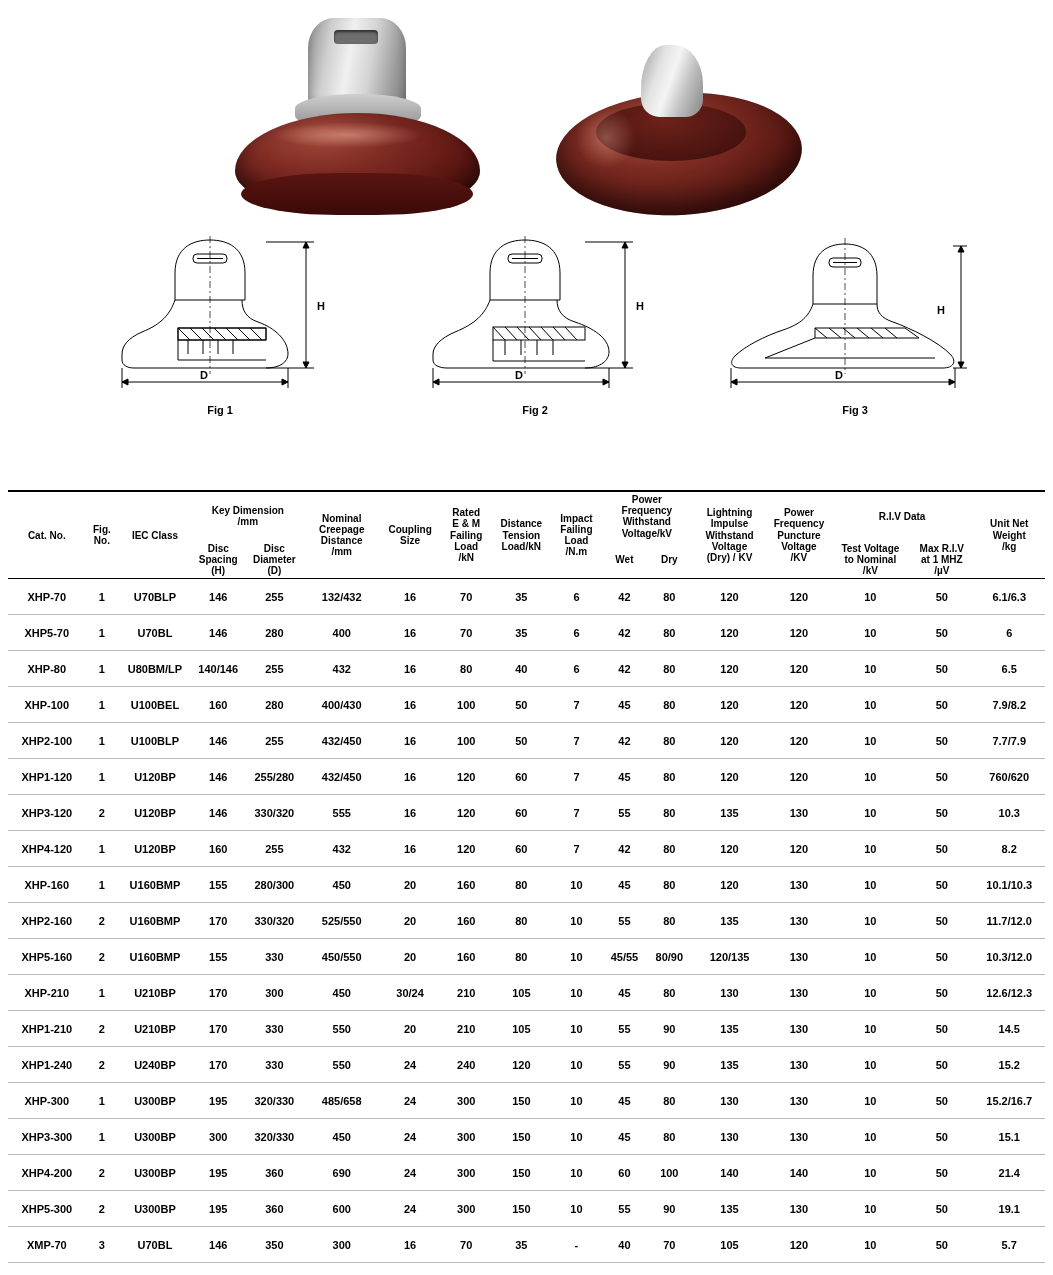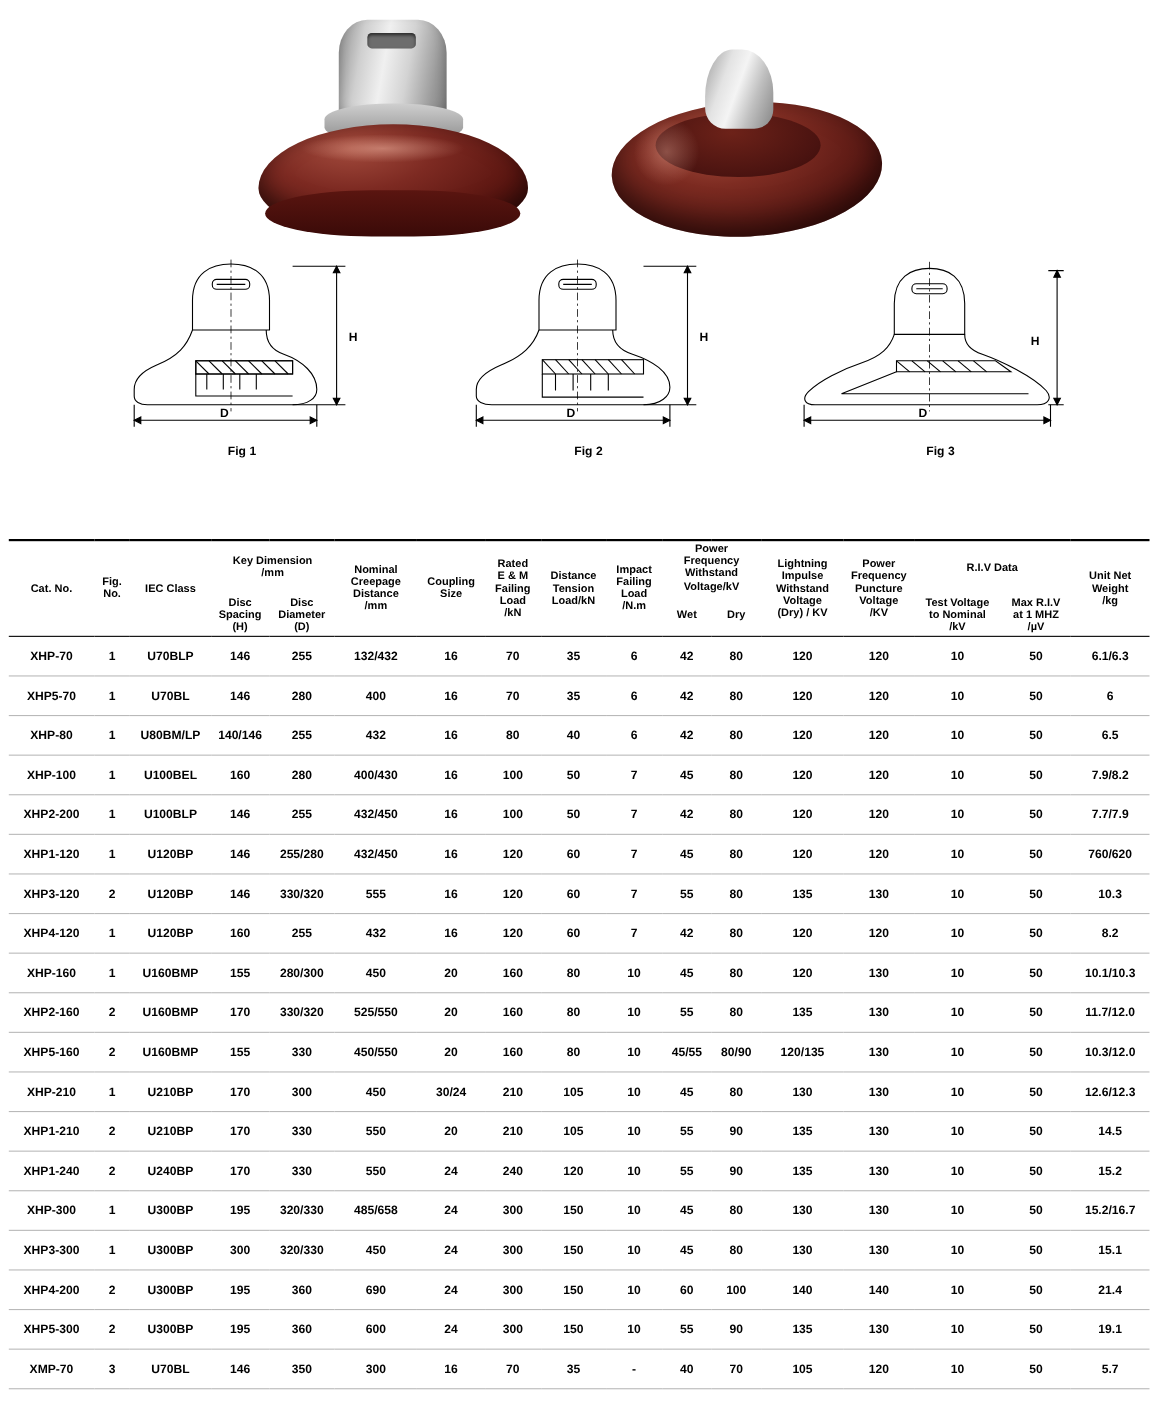--- a/index.html
+++ b/index.html
@@ -489,21 +489,21 @@
           <td>7</td>
           <td>45</td>
           <td>80</td>
           <td>120</td>
           <td>120</td>
           <td>10</td>
           <td>50</td>
           <td>7.9/8.2</td>
         </tr>
         <tr>
-          <td class="cat">XHP2-200</td>
+          <td class="cat">XHP2-100</td>
           <td>1</td>
           <td>U100BLP</td>
           <td>146</td>
           <td>255</td>
           <td>432/450</td>
           <td>16</td>
           <td>100</td>
           <td>50</td>
           <td>7</td>
           <td>42</td>

